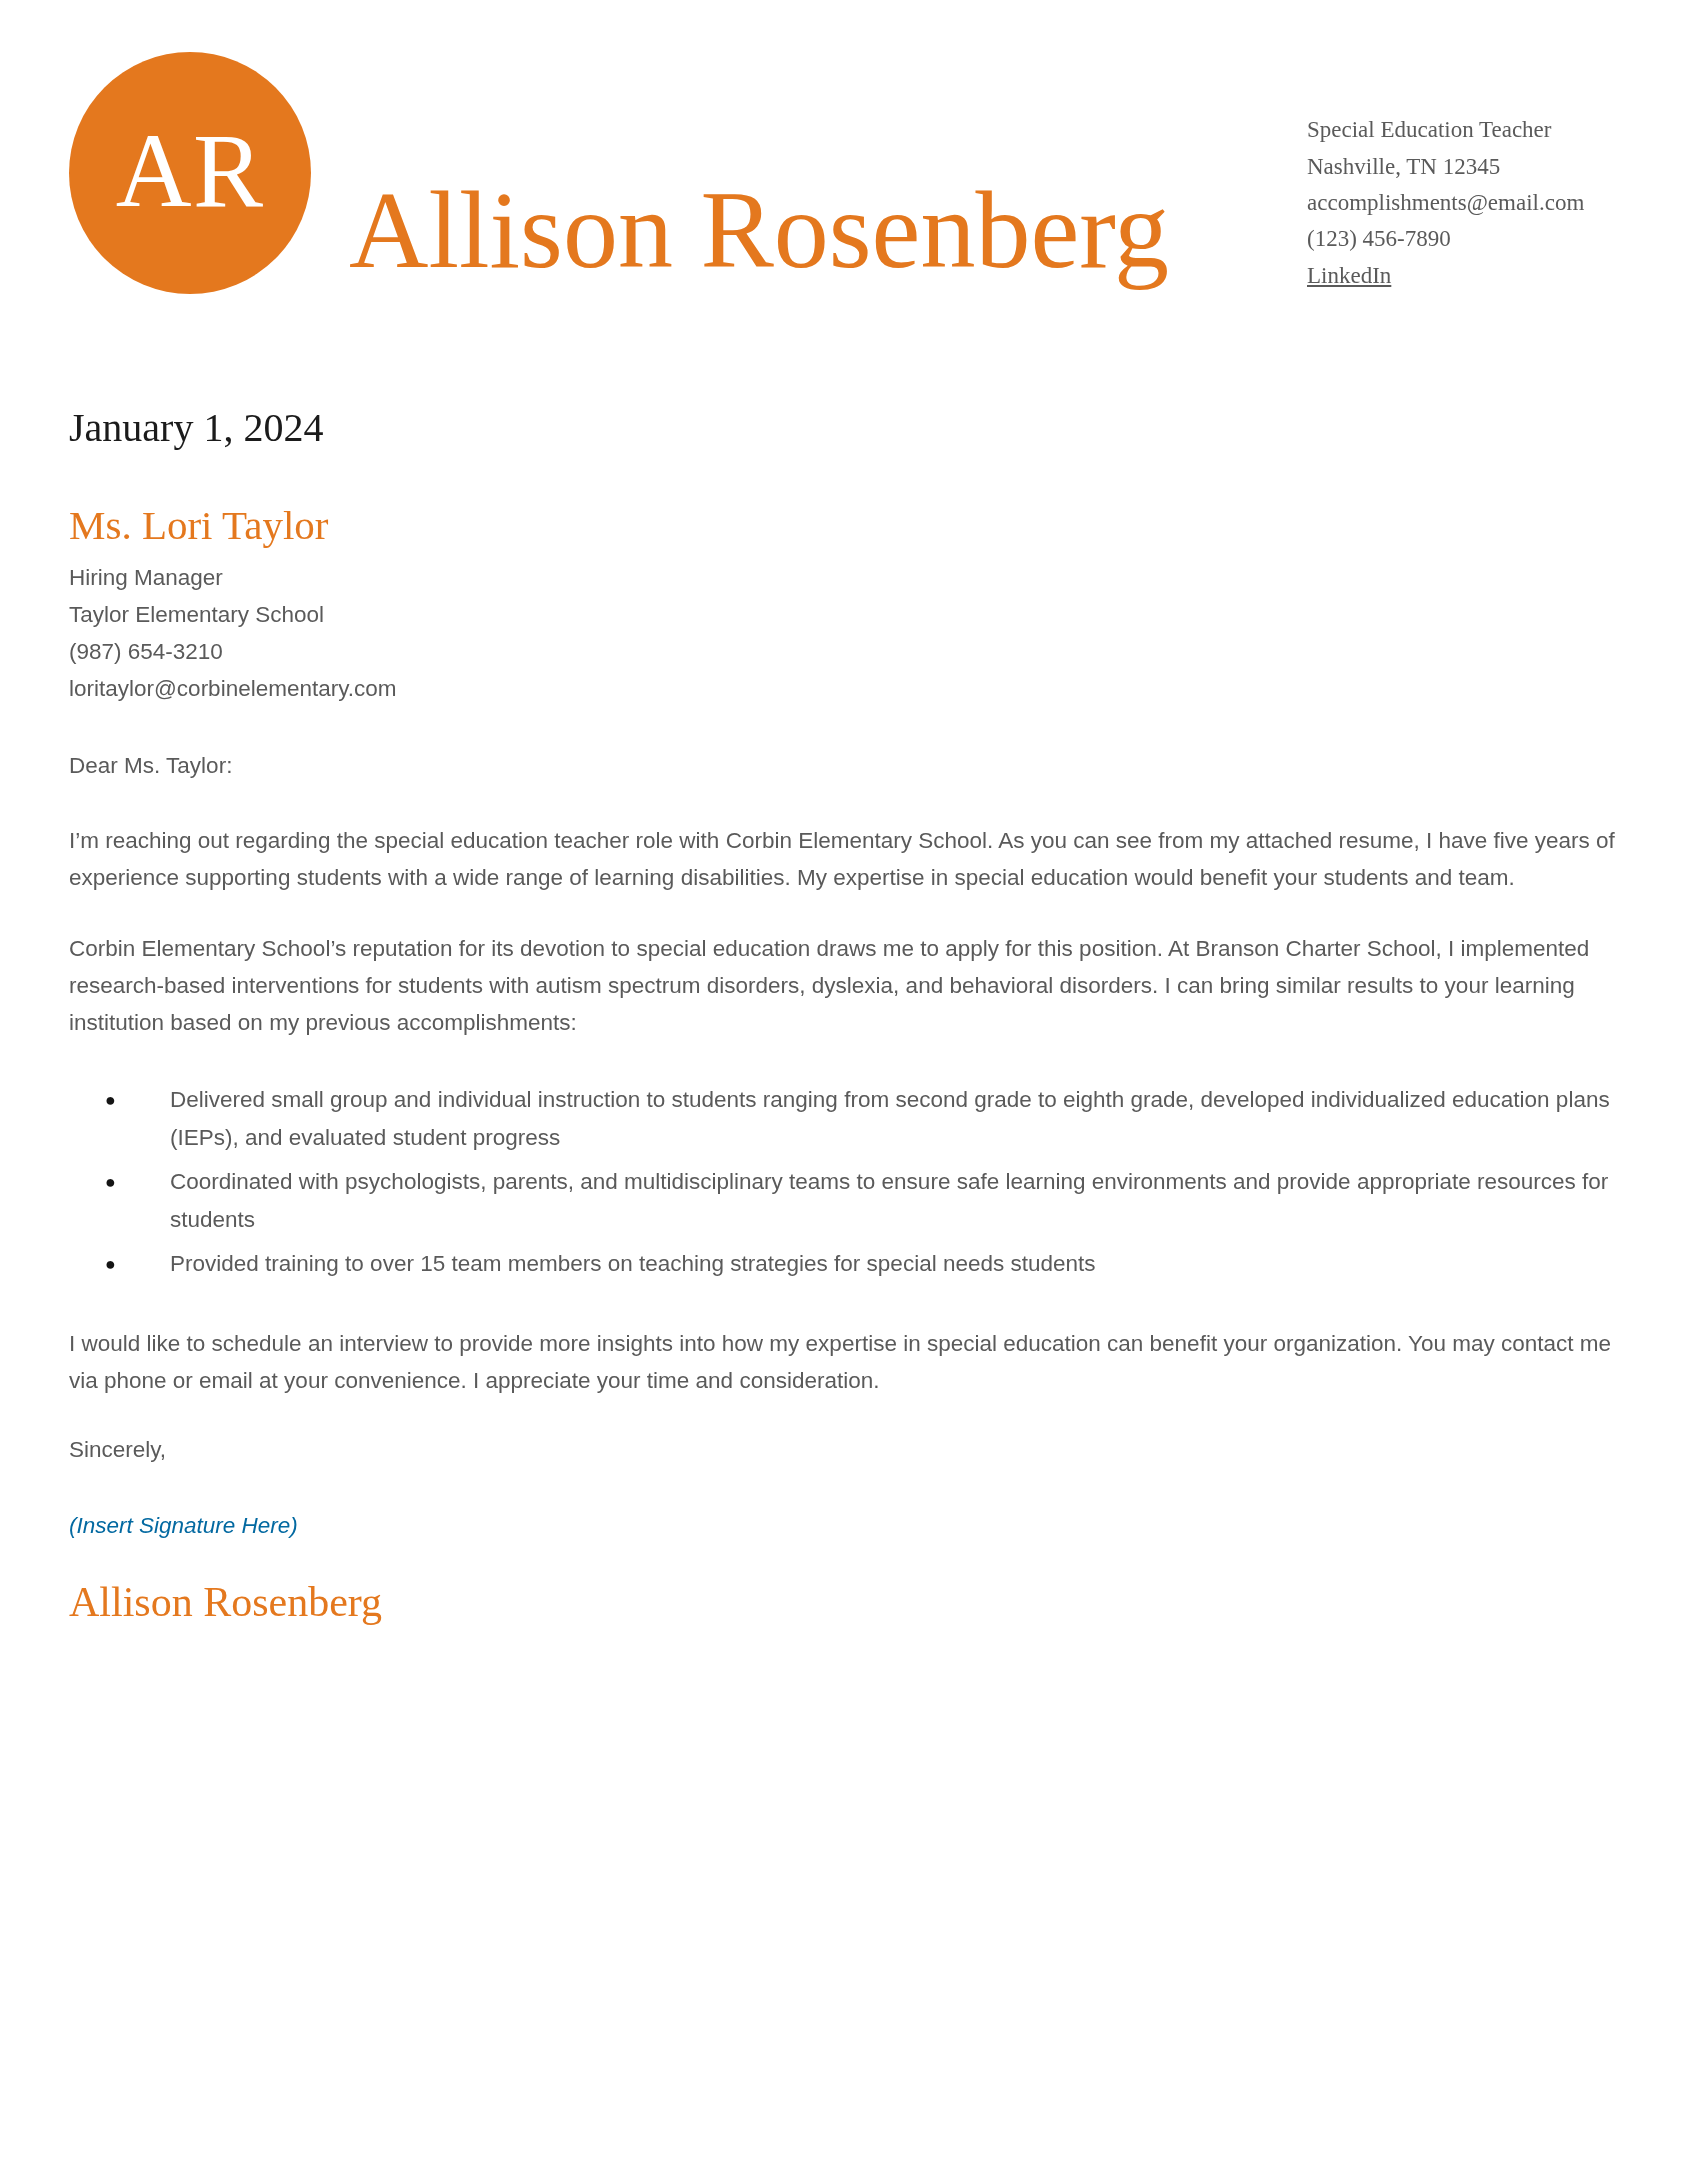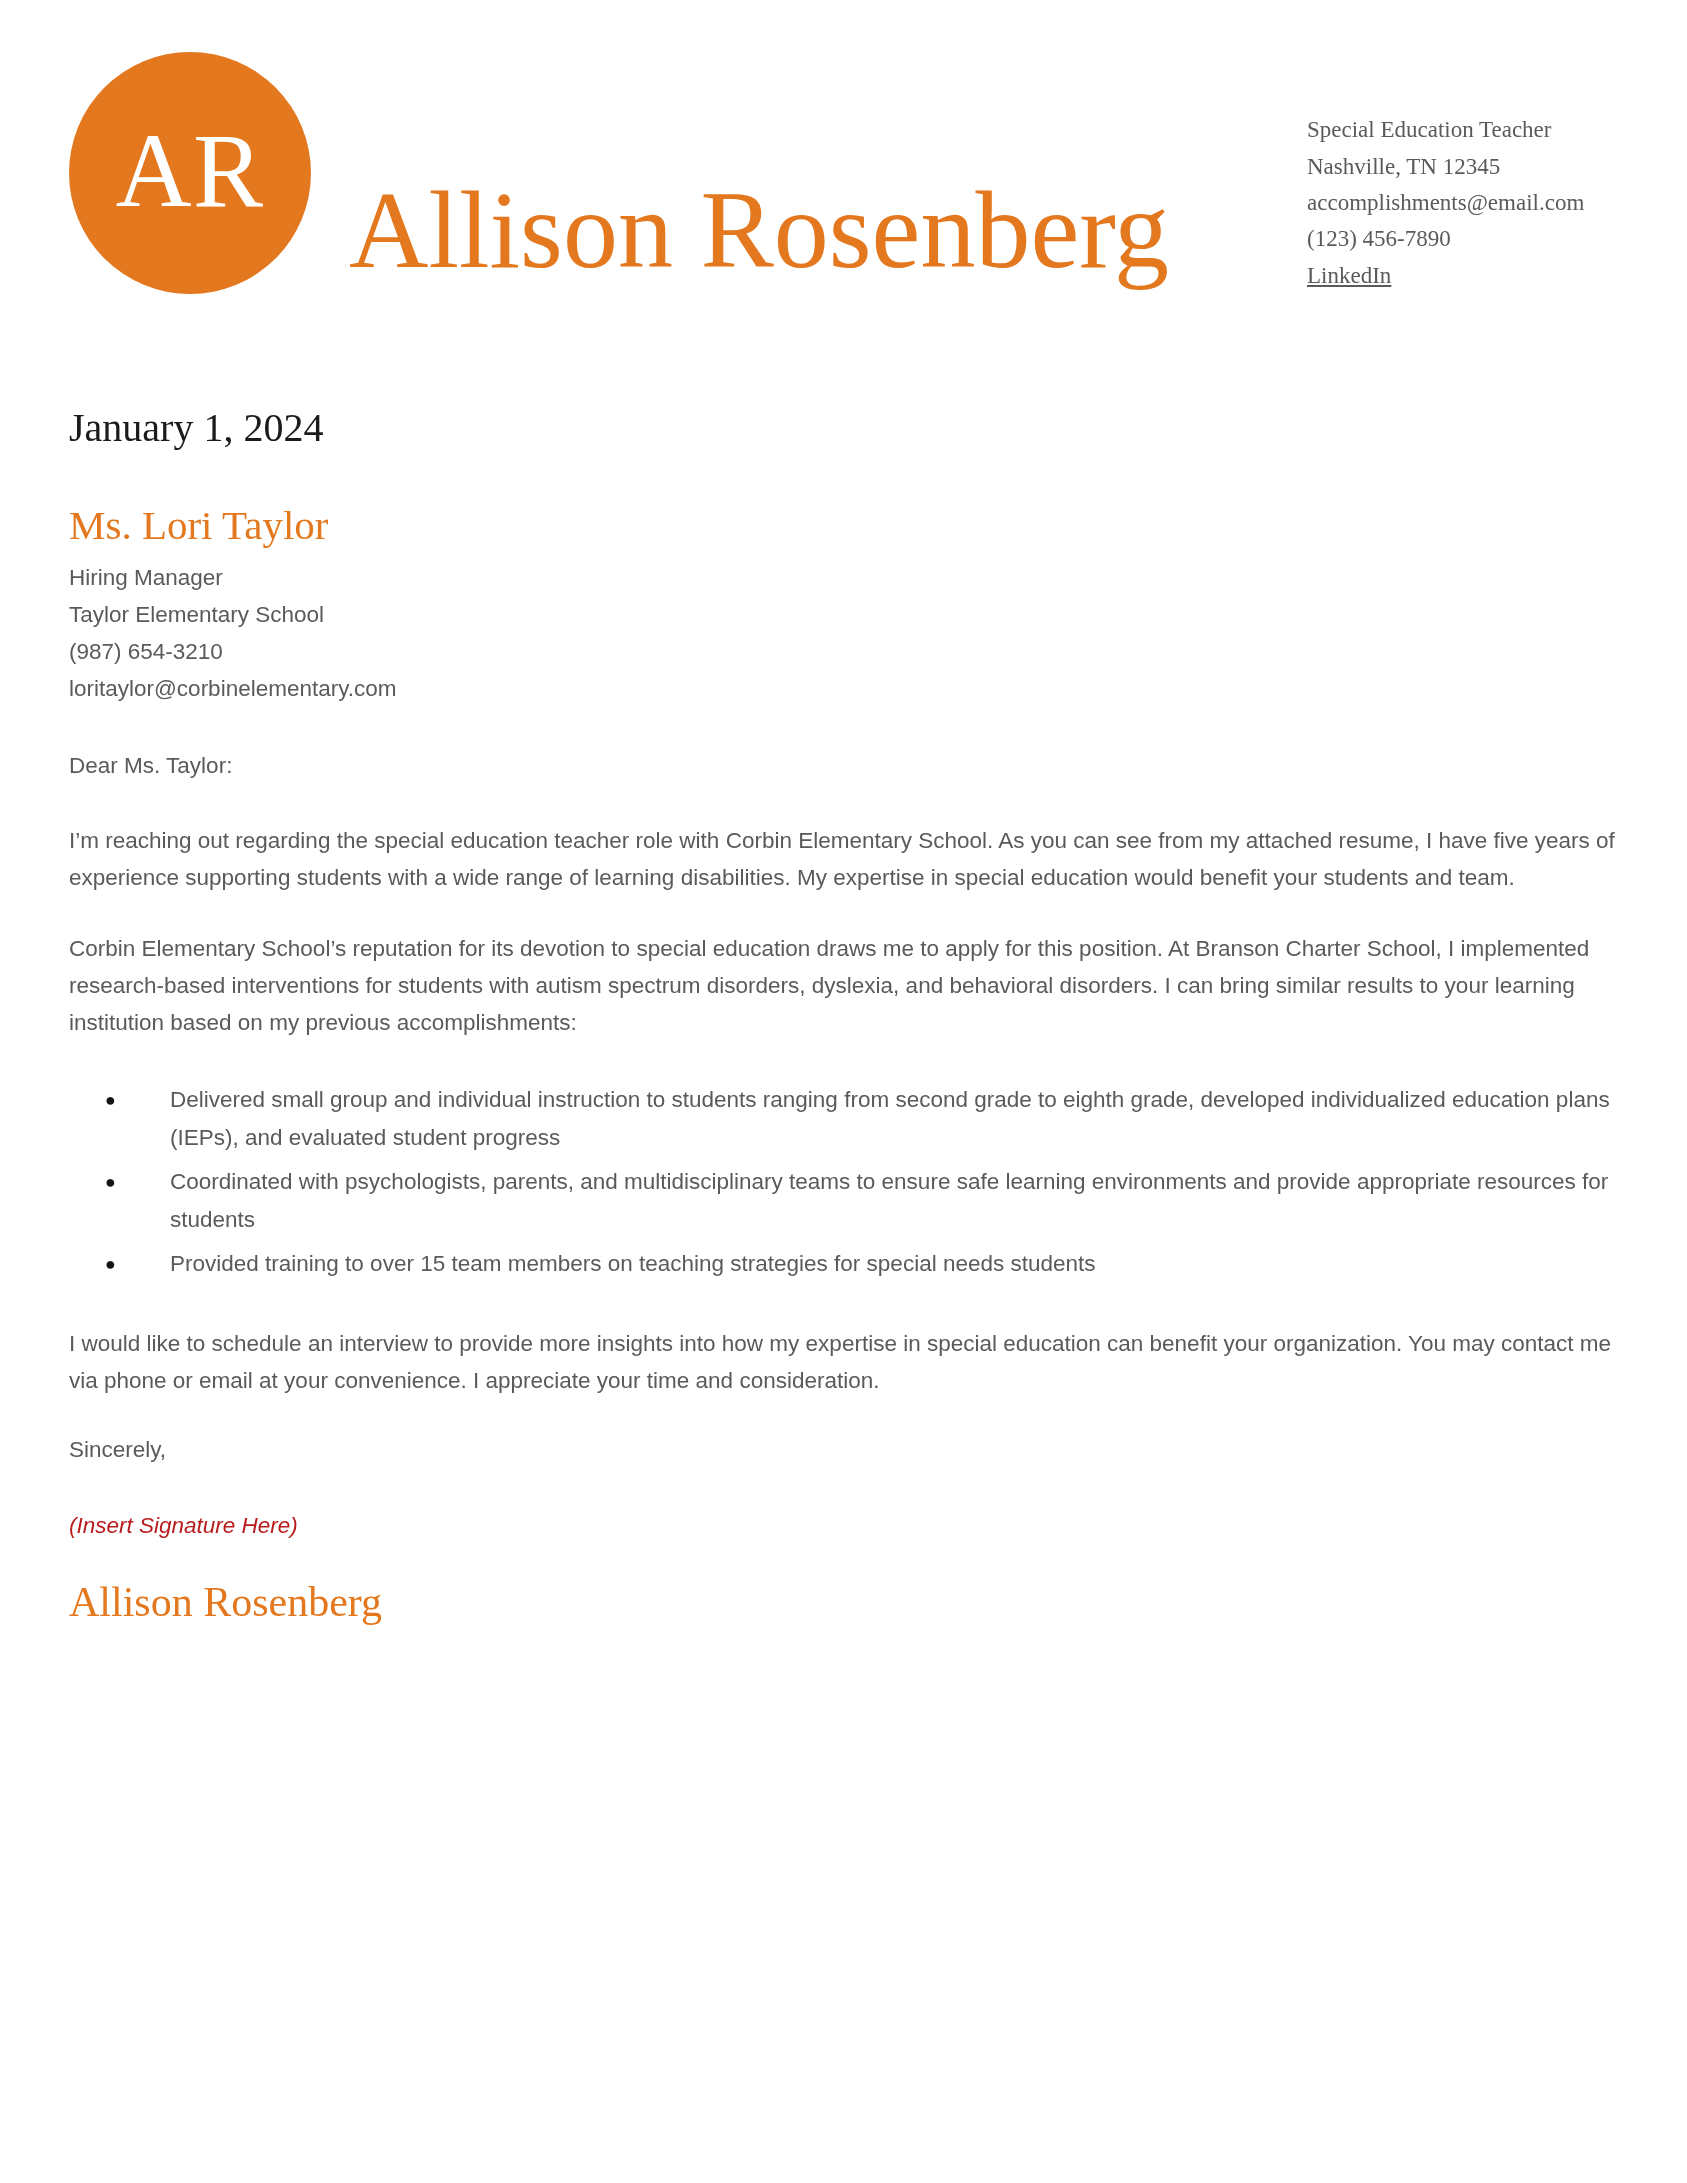--- a/index.html
+++ b/index.html
@@ -108,21 +108,21 @@
     font-size: 18px;
     line-height: 2.15;
     color: #141414;
   }
   ul.bullet-list .bullet-text { flex: 1 1 auto; }
 
   .valediction { margin-top: 32px; }
   .signature-placeholder {
     margin-top: 38px;
     font-style: italic;
-    color: #b91c1c;
+    color: #0369a1;
   }
   .signature-name {
     margin-top: 34px;
     font-family: "Liberation Serif", serif;
     font-size: 42px;
     line-height: 1.15;
     color: #E4781E;
   }
 </style>
 </head>

